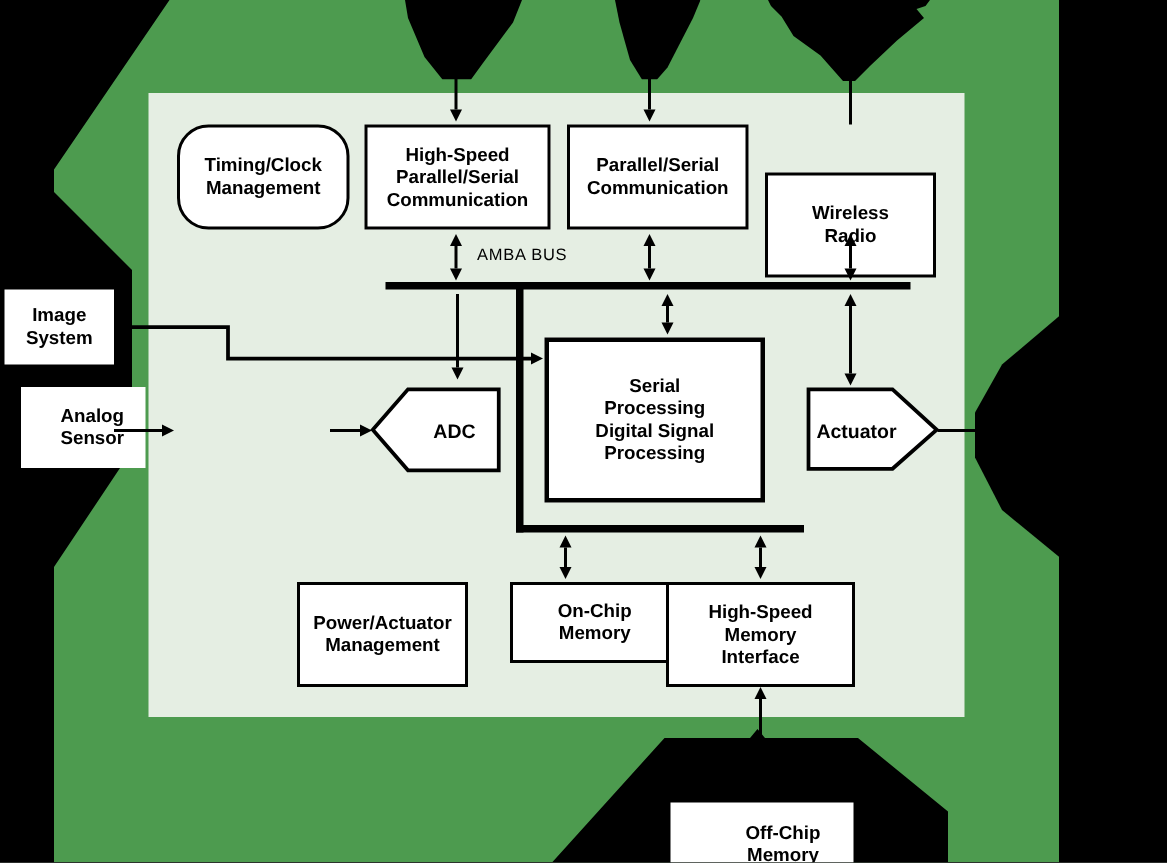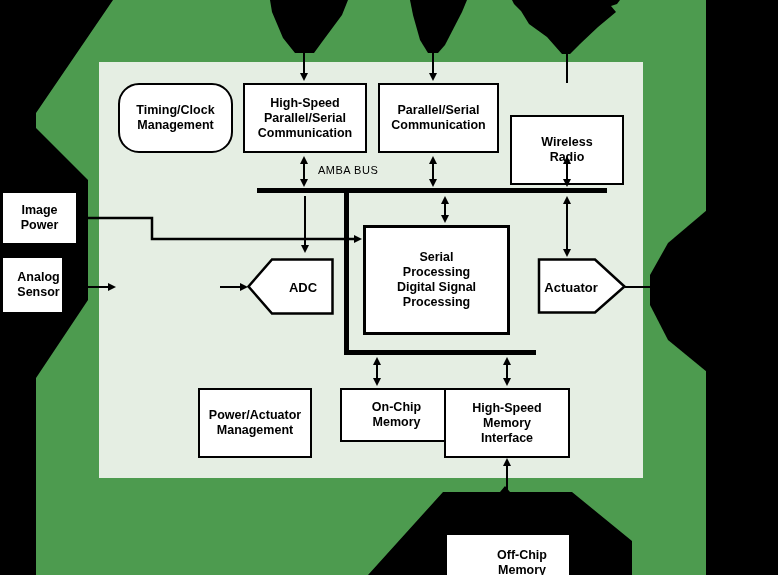--- a/index.html
+++ b/index.html
@@ -64,22 +64,22 @@
 Processing</div>
   <div class="blk" style="left:198px;top:388px;width:114px;height:70px;">Power/Actuator
 Management</div>
   <div class="blk" style="left:340px;top:388px;width:113px;height:54px;">On-Chip
 Memory</div>
   <div class="blk" style="left:444px;top:388px;width:126px;height:70px;">High-Speed
 Memory
 Interface</div>
 
   <div class="blk noborder" style="left:3px;top:193px;width:73px;height:50px;">Image
-Power</div>
-  <div class="blk noborder" style="left:3px;top:258px;width:59px;height:54px;padding-left:12px;">Analog
+System</div>
+  <div class="blk noborder" style="left:14px;top:258px;width:83px;height:54px;padding-left:12px;">Analog
 Sensor</div>
   <div class="blk noborder" style="left:447px;top:535px;width:122px;height:55px;padding-left:28px;">Off-Chip
 Memory</div>
 
   <svg class="overlay" width="778" height="575" viewBox="0 0 778 575">
 
     <g>
       <polygon class="pent" points="272,259.5 332.5,259.5 332.5,313.5 272,313.5 248.5,286.5"></polygon>
       <text x="303" y="292" text-anchor="middle">ADC</text>
     </g>

